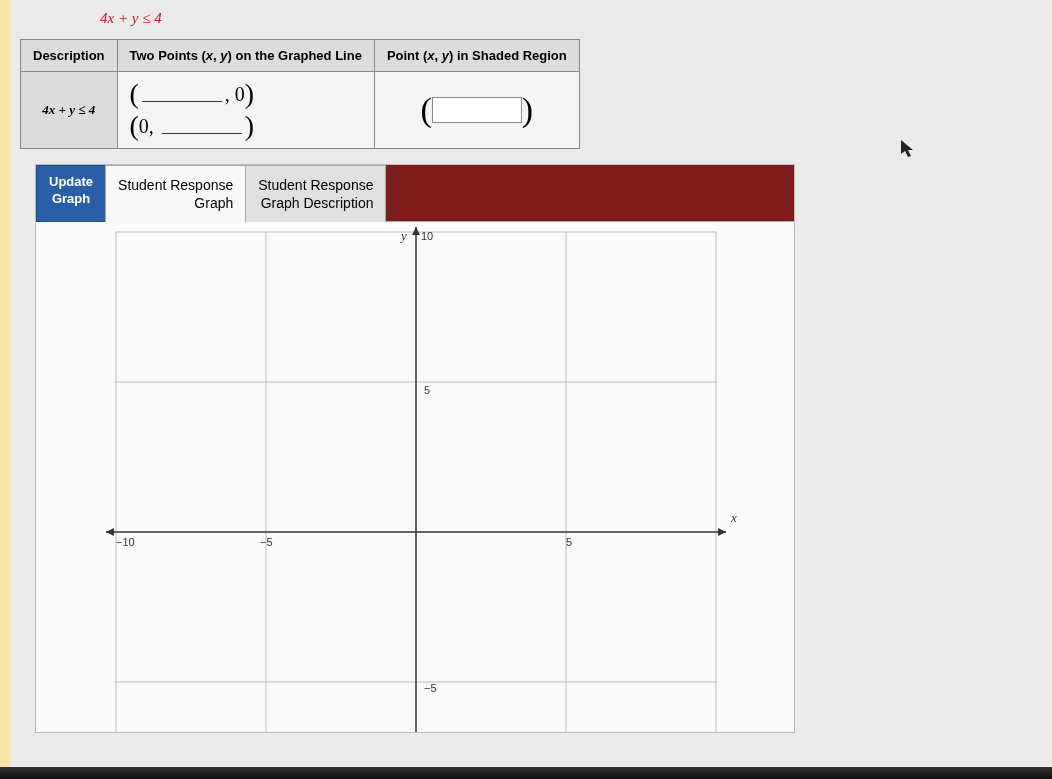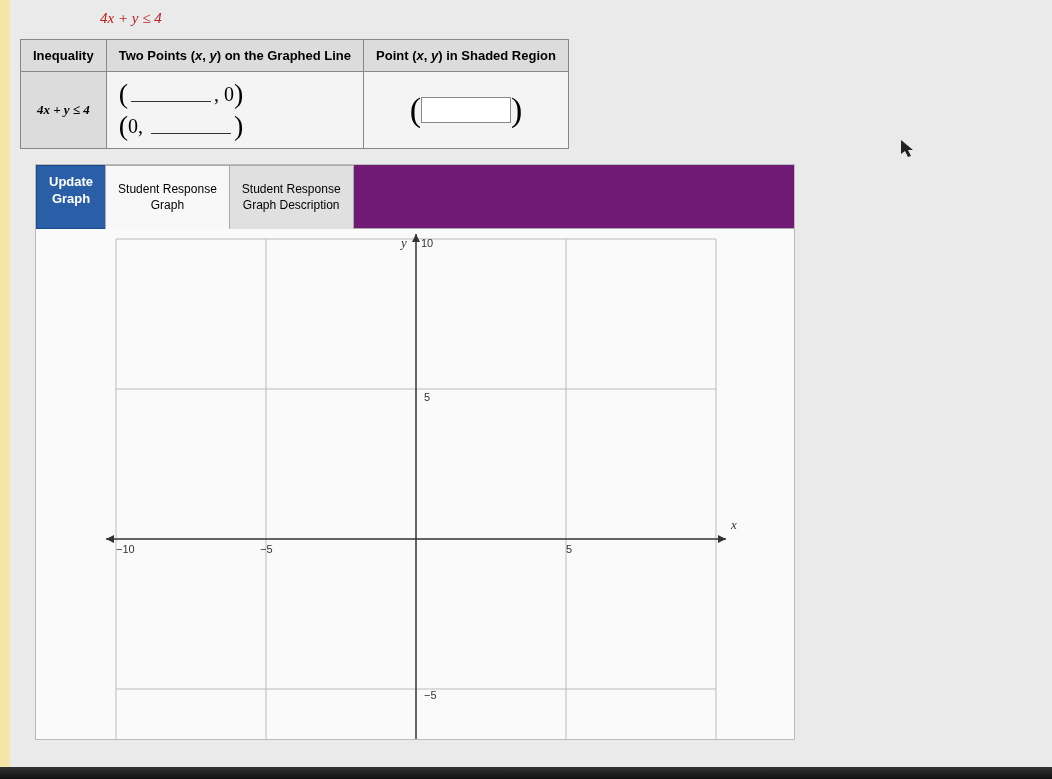--- a/index.html
+++ b/index.html
@@ -84,21 +84,21 @@
       background: #fff;
     }
     .points-stack {
       display: flex;
       flex-direction: column;
       gap: 4px;
       align-items: flex-start;
     }
     .graph-panel {
       border: 1px solid #bbb;
-      background: #701a75;
+      background: #7f1d1d;
       width: 760px;
       position: relative;
       margin-left: 15px;
     }
     .tabs-row {
       display: flex;
       align-items: stretch;
       background: transparent;
     }
     .update-btn {
@@ -109,23 +109,23 @@
       padding: 8px 12px;
       text-align: center;
       border: 1px solid #1a4a8a;
       cursor: pointer;
       line-height: 1.3;
     }
     .tab {
       background: #e0e0e0;
       border: 1px solid #aaa;
       border-bottom: none;
-      font-size: 12px;
-      padding: 16px 12px;
-      text-align: center;
+      font-size: 14px;
+      padding: 10px 12px;
+      text-align: right;
       cursor: pointer;
       line-height: 1.3;
       margin-left: -1px;
     }
     .tab.active { background: #f8f8f8; }
     .tabs-underline {
       flex: 1;
       border-bottom: 1px solid #aaa;
       align-self: flex-end;
     }
@@ -172,21 +172,21 @@
 
 <div class="page-container">
   <div class="left-margin"></div>
 
 
   <div class="inequality-main">4x + y ≤ 4</div>
 
   <table class="data-table">
     <thead>
       <tr>
-        <th>Inequality</th>
+        <th>Description</th>
         <th>Two Points (<i>x</i>, <i>y</i>) on the Graphed Line</th>
         <th>Point (<i>x</i>, <i>y</i>) in Shaded Region</th>
       </tr>
     </thead>
     <tbody>
       <tr>
         <td class="ineq-cell">4x + y ≤ 4</td>
         <td>
           <div class="points-stack">
             <span class="paren-group">

